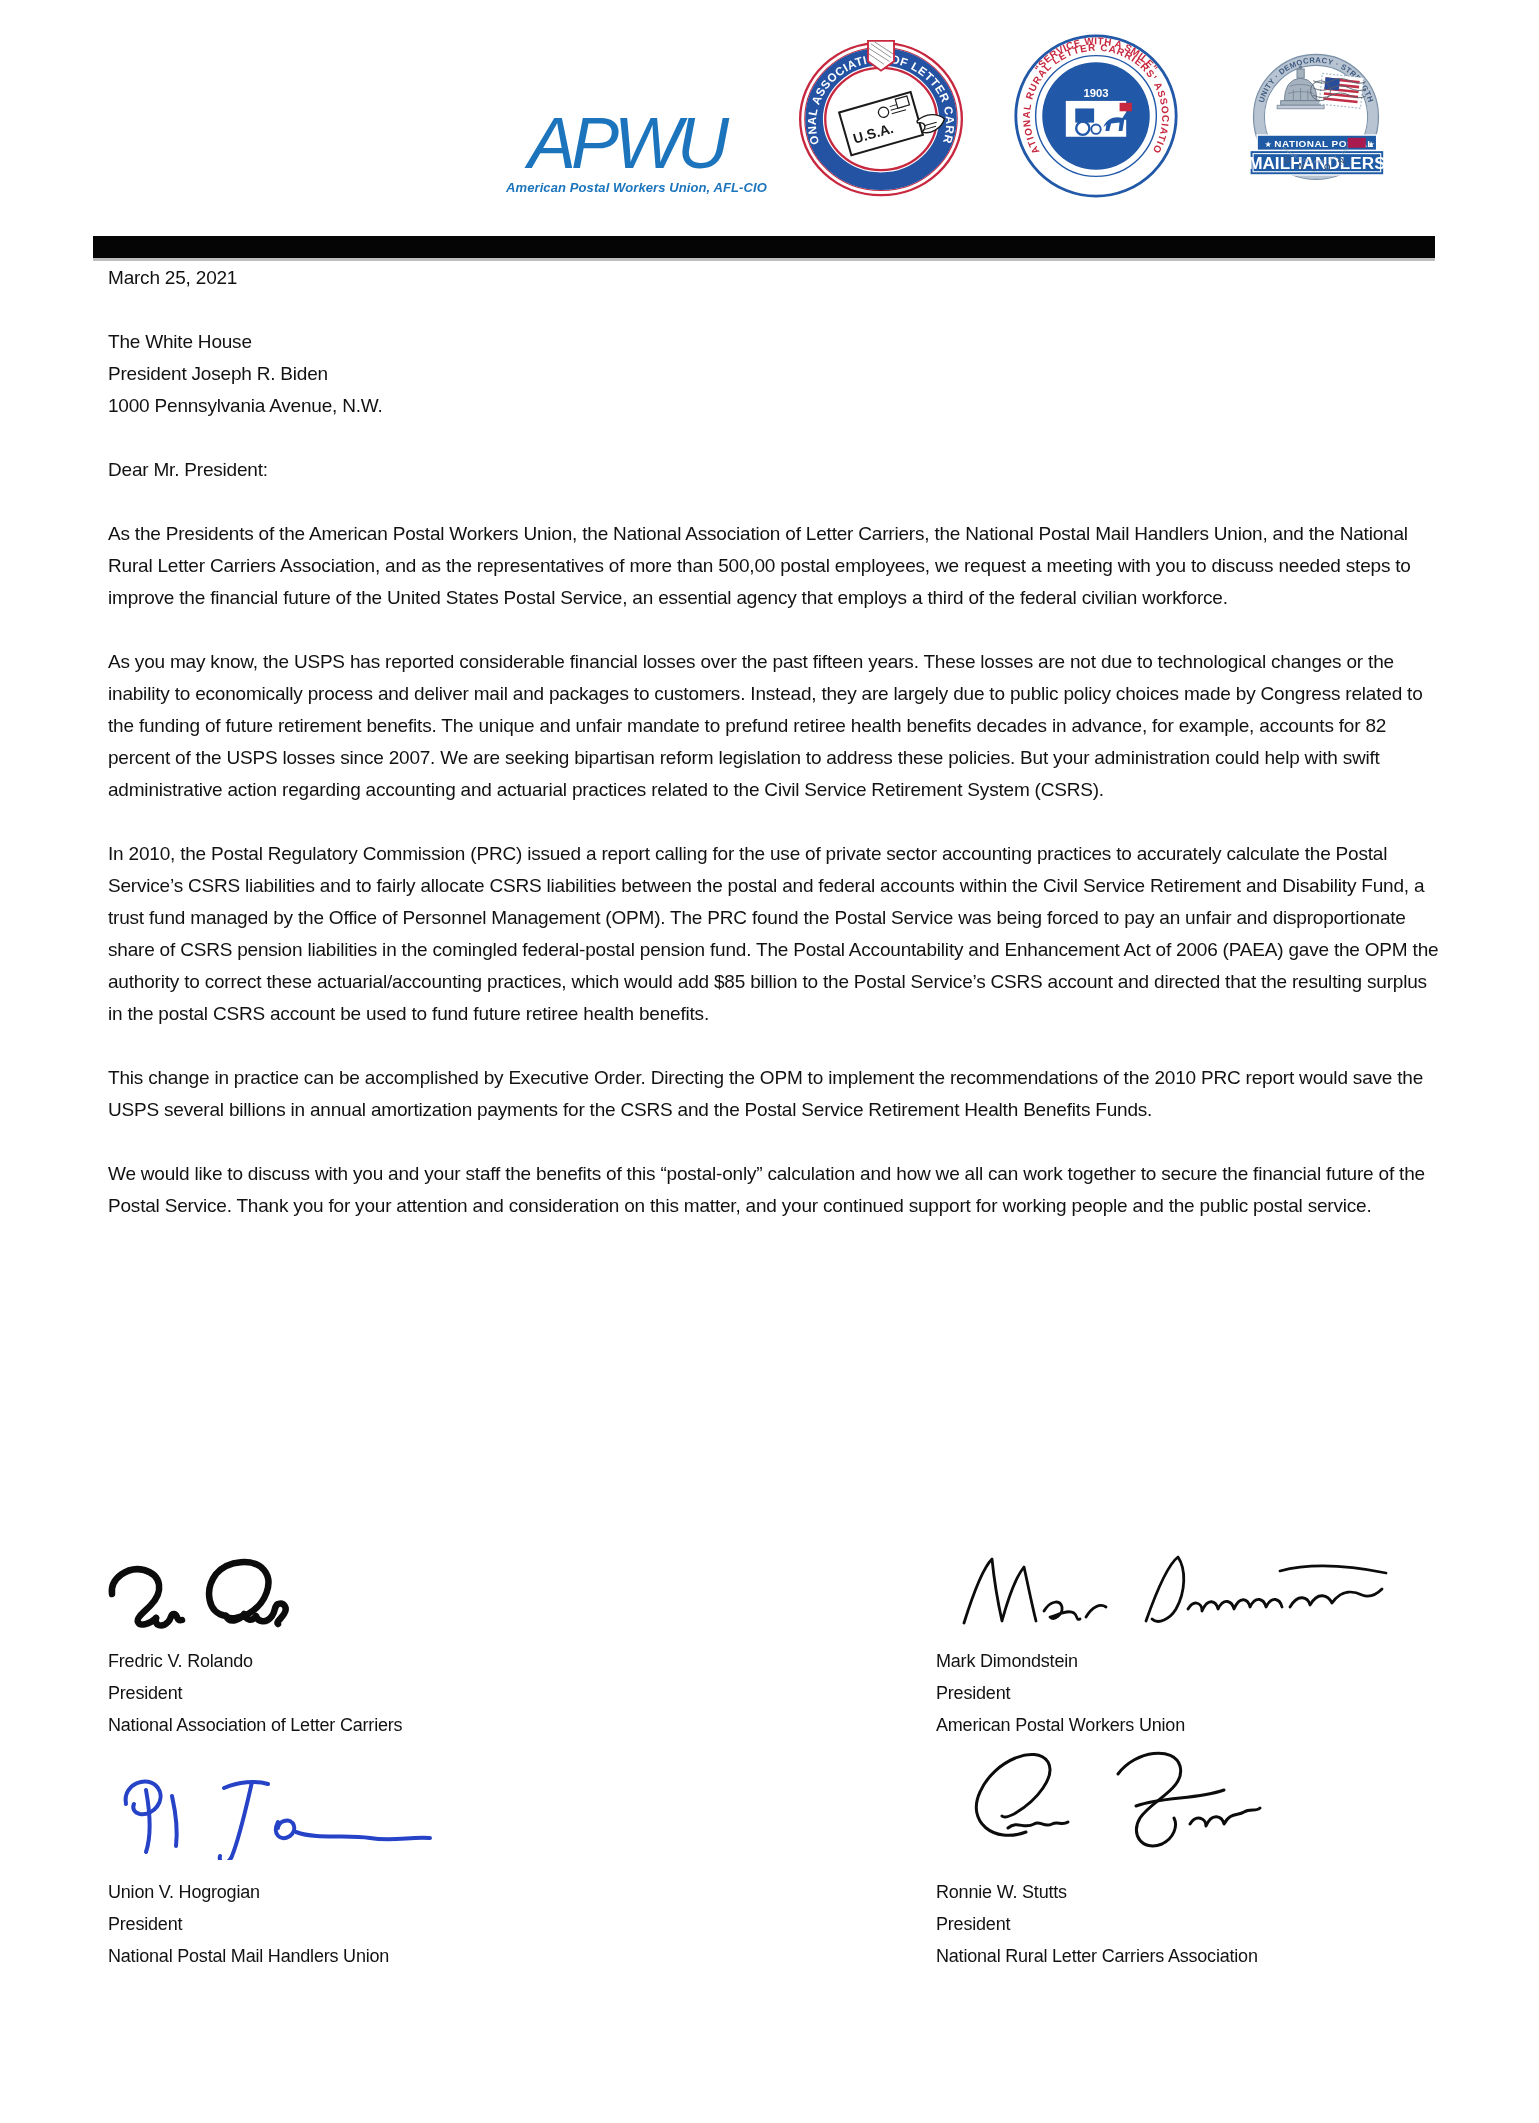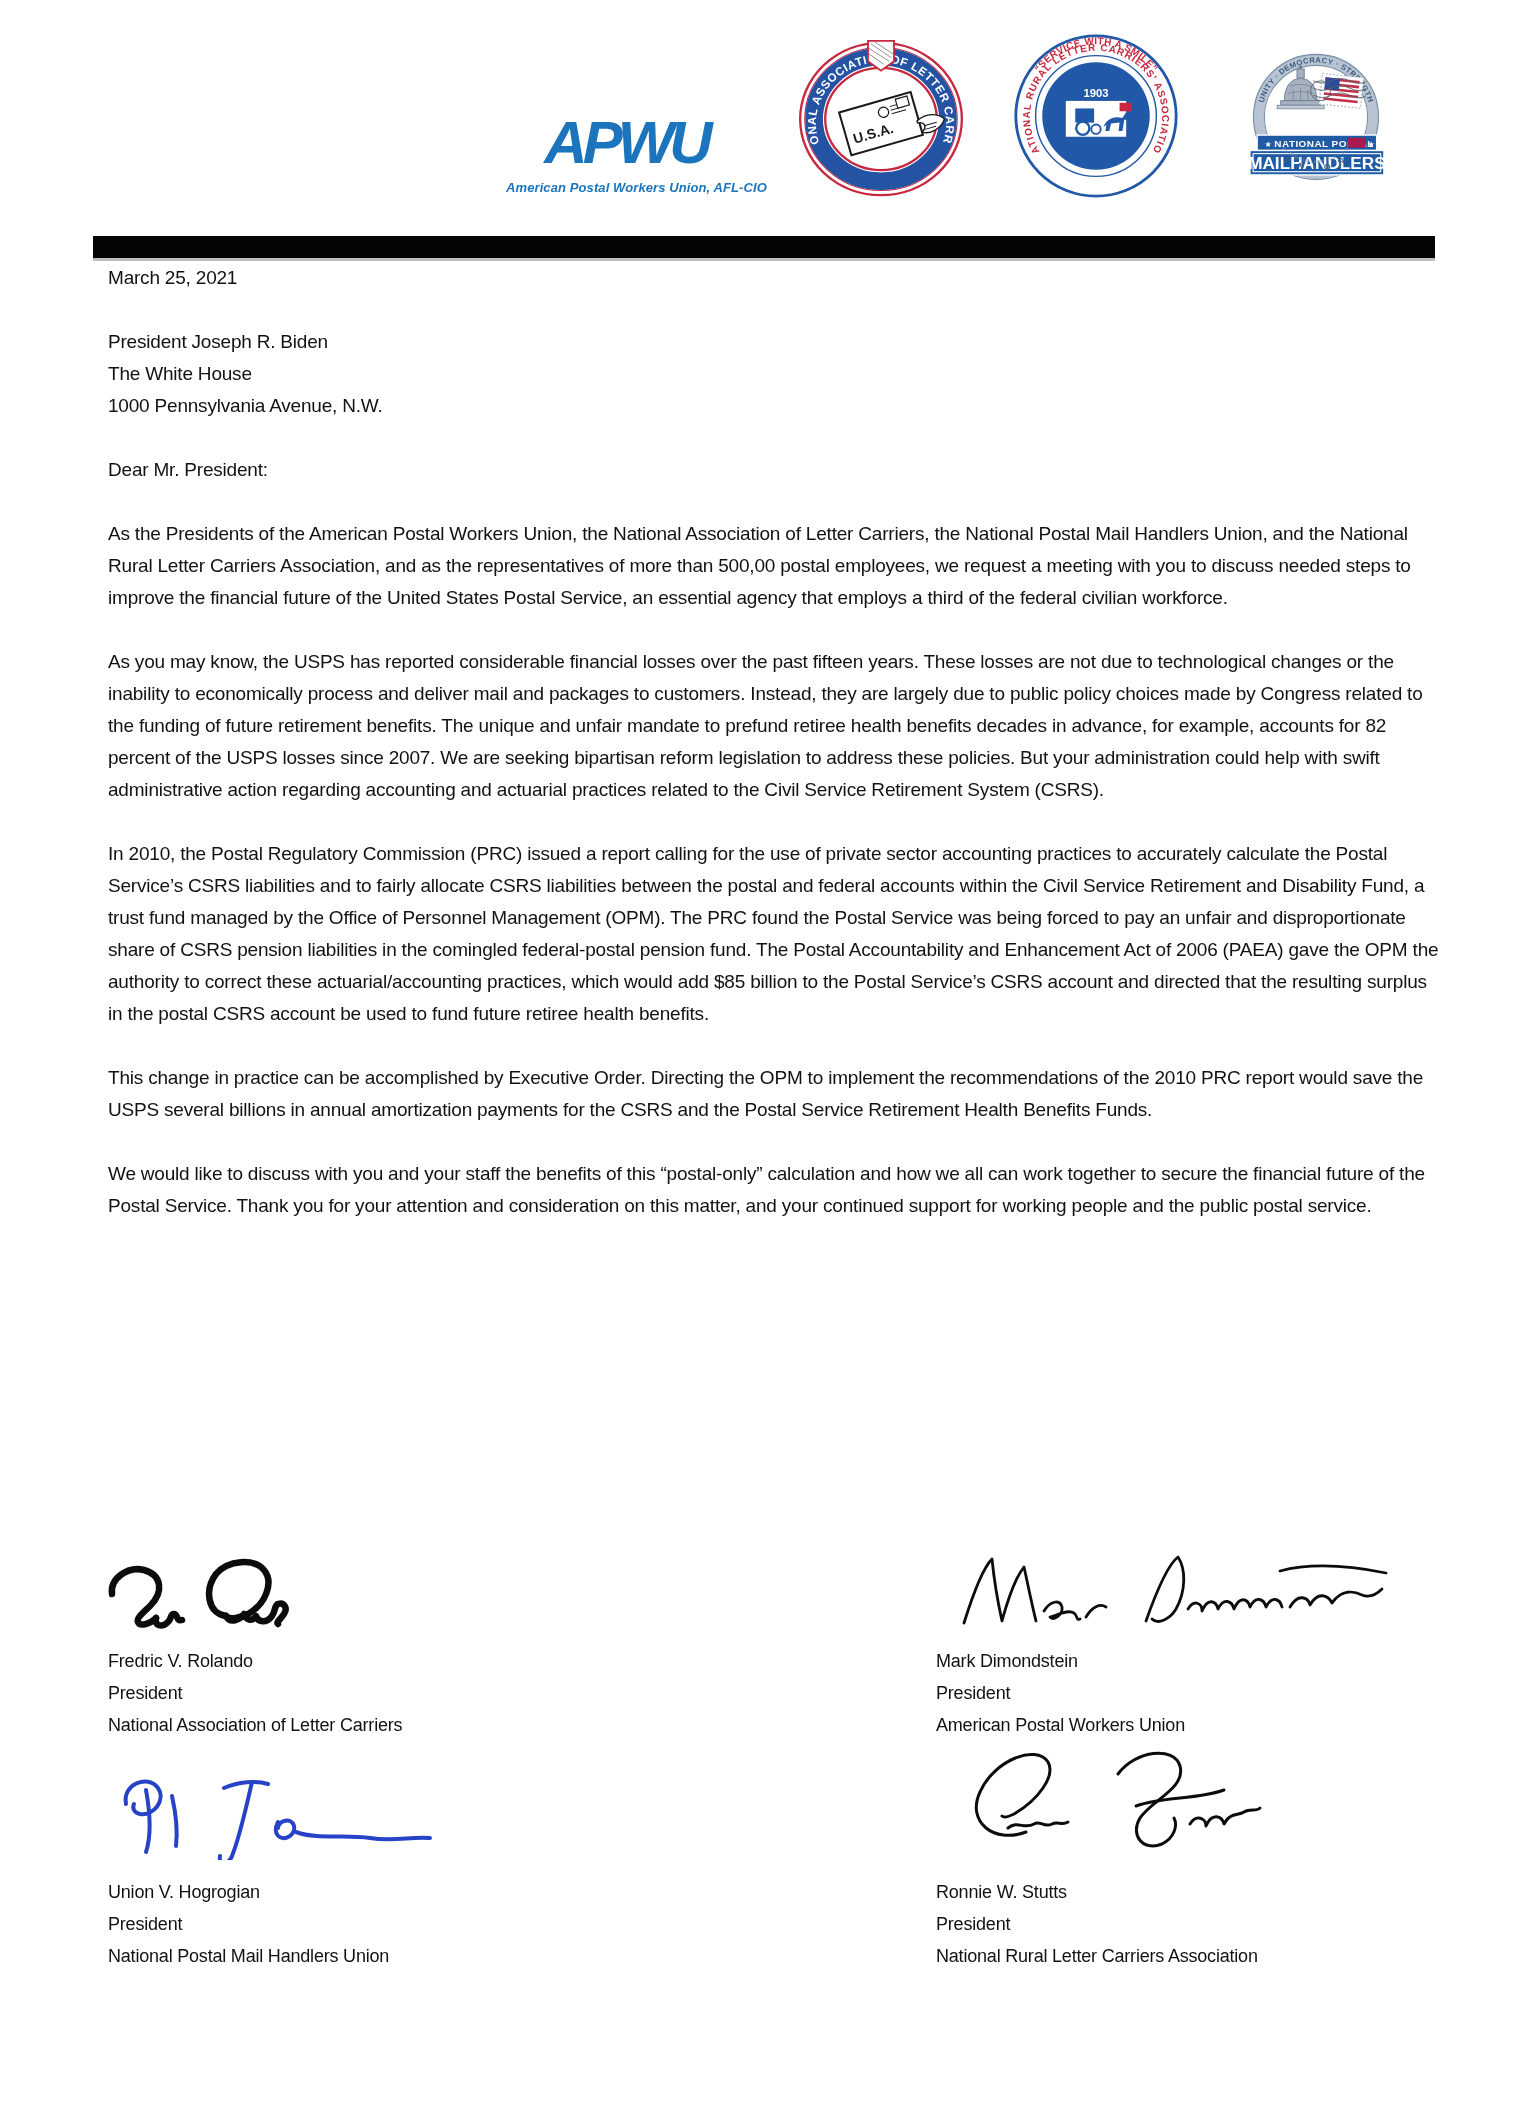--- a/index.html
+++ b/index.html
@@ -3,21 +3,21 @@
 <meta charset="utf-8">
 <style>
   html,body{margin:0;padding:0;background:#ffffff;}
   .page{
     position:relative;width:1539px;height:2123px;background:#ffffff;
     font-family:"Liberation Sans",sans-serif;color:#121212;overflow:hidden;
   }
   
   .apwu{position:absolute;left:506px;top:112px;width:240px;text-align:center;}
   .apwu-word{
-    font-size:60px;font-weight:bold;font-style:italic;letter-spacing:-5px;
+    font-size:72px;font-weight:normal;font-style:italic;letter-spacing:-5px;
     line-height:62px;color:var(--apwu-blue,#1c75bc);white-space:nowrap;
   }
   .apwu-tag{
     margin-top:6px;font-size:13px;font-weight:bold;font-style:italic;
     color:var(--apwu-blue,#1c75bc);white-space:nowrap;letter-spacing:0.1px;
   }
   svg.seal{position:absolute;}
   .nalc-svg{left:797px;top:40px;}
   .nrlca-svg{left:1012px;top:33px;}
   .npmhu-svg{left:1230px;top:50px;}
@@ -164,22 +164,22 @@
     <text font-size="4.5" letter-spacing="0.6" text-anchor="middle" fill="#8c9cb0">
       <textPath xlink:href="#npmhuTiny" href="#npmhuTiny" startOffset="50%">DIVISION OF LIUNA · AFL · CIO</textPath>
     </text>
   </svg>
 
   <div class="bar"></div>
 
   <main class="body">
     <p class="date">March 25, 2021</p>
     <div class="addr">
+      <div>The White House</div>
       <div>President Joseph R. Biden</div>
-      <div>The White House</div>
       <div>1000 Pennsylvania Avenue, N.W.</div>
     </div>
     <p class="sal">Dear Mr. President:</p>
     <p class="para">As the Presidents of the American Postal Workers Union, the National Association of Letter Carriers, the National Postal Mail Handlers Union, and the National Rural Letter Carriers Association, and as the representatives of more than 500,00 postal employees, we request a meeting with you to discuss needed steps to improve the financial future of the United States Postal Service, an essential agency that employs a third of the federal civilian workforce.</p>
     <p class="para">As you may know, the USPS has reported considerable financial losses over the past fifteen years. These losses are not due to technological changes or the inability to economically process and deliver mail and packages to customers. Instead, they are largely due to public policy choices made by Congress related to the funding of future retirement benefits. The unique and unfair mandate to prefund retiree health benefits decades in advance, for example, accounts for 82 percent of the USPS losses since 2007. We are seeking bipartisan reform legislation to address these policies. But your administration could help with swift administrative action regarding accounting and actuarial practices related to the Civil Service Retirement System (CSRS).</p>
     <p class="para">In 2010, the Postal Regulatory Commission (PRC) issued a report calling for the use of private sector accounting practices to accurately calculate the Postal Service’s CSRS liabilities and to fairly allocate CSRS liabilities between the postal and federal accounts within the Civil Service Retirement and Disability Fund, a trust fund managed by the Office of Personnel Management (OPM). The PRC found the Postal Service was being forced to pay an unfair and disproportionate share of CSRS pension liabilities in the comingled federal-postal pension fund. The Postal Accountability and Enhancement Act of 2006 (PAEA) gave the OPM the authority to correct these actuarial/accounting practices, which would add $85 billion to the Postal Service’s CSRS account and directed that the resulting surplus in the postal CSRS account be used to fund future retiree health benefits.</p>
     <p class="para">This change in practice can be accomplished by Executive Order. Directing the OPM to implement the recommendations of the 2010 PRC report would save the USPS several billions in annual amortization payments for the CSRS and the Postal Service Retirement Health Benefits Funds.</p>
     <p class="para">We would like to discuss with you and your staff the benefits of this “postal-only” calculation and how we all can work together to secure the financial future of the Postal Service. Thank you for your attention and consideration on this matter, and your continued support for working people and the public postal service.</p>
   </main>
 

